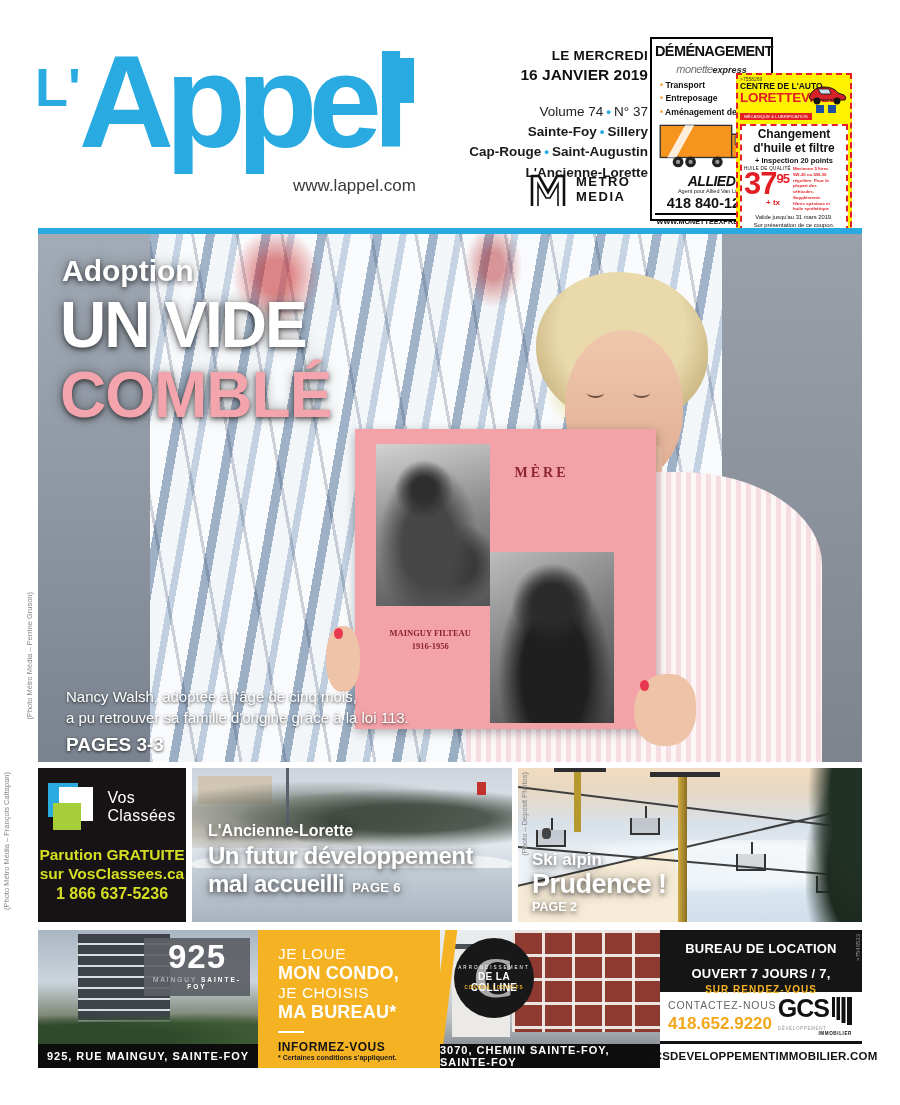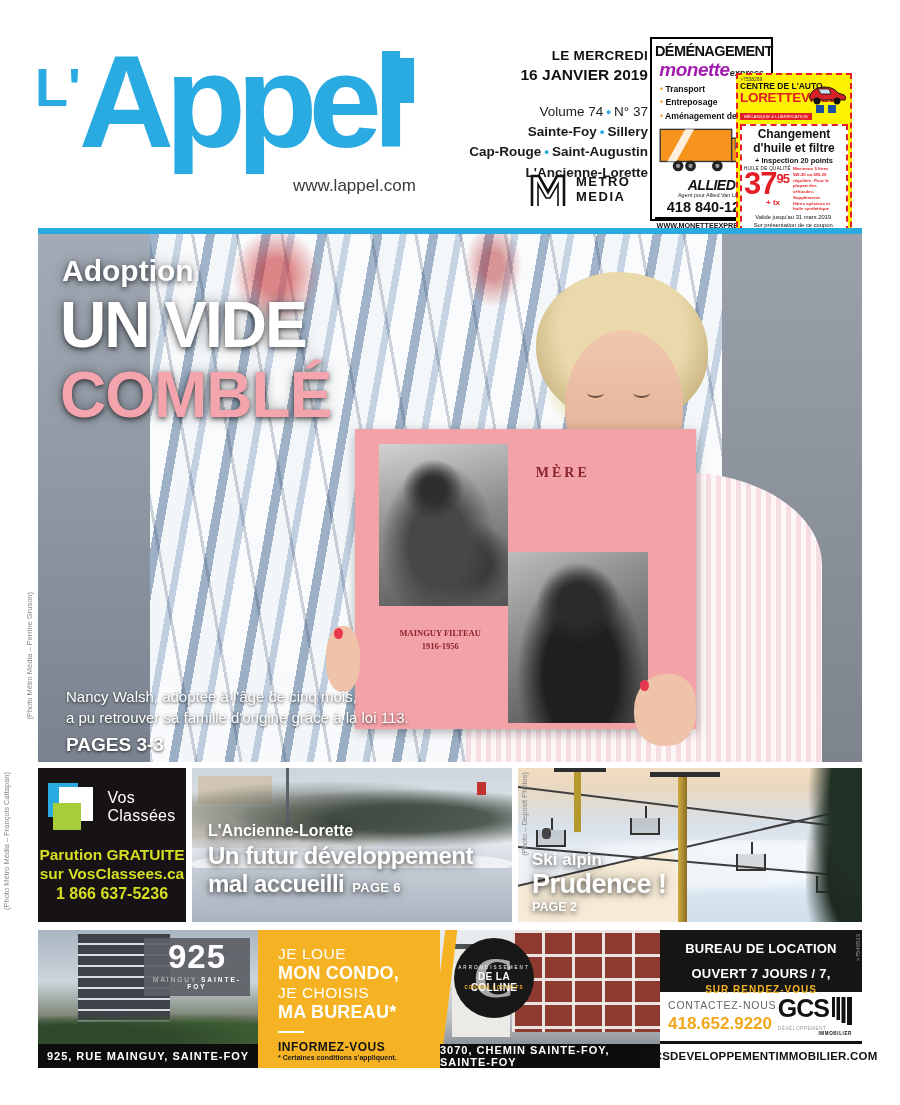--- a/index.html
+++ b/index.html
@@ -21,21 +21,21 @@
   .dot{color:#29ABE2;font-weight:700;padding:0 3px;}
   .regions{position:absolute;left:420px;top:122px;width:228px;text-align:right;font-weight:700;
            font-size:13.5px;line-height:1.5;color:#1a1a1a;}
   .metro{position:absolute;left:528px;top:170px;display:flex;gap:8px;align-items:center;}
   .metro-text{font-size:13px;font-weight:700;letter-spacing:1.5px;line-height:1.15;color:#111;}
 
   
   .ad-moving{position:absolute;left:650px;top:37px;width:123px;height:184px;border:2px solid #000;
              background:#fff;box-sizing:border-box;padding:4px 3px 0;text-align:center;}
   .am-title{font-size:14.5px;font-weight:700;letter-spacing:-.6px;}
-  .am-brand{font-size:19px;color:#a21caf;font-style:italic;font-weight:700;letter-spacing:-.5px;}
+  .am-brand{font-size:11px;color:#737373;font-style:italic;font-weight:400;letter-spacing:-.5px;}
   .am-brand-suffix{font-size:9px;color:#222;font-style:italic;font-weight:700;}
   .am-services{text-align:left;margin:2px 0 1px 5px;font-size:8.6px;font-weight:700;line-height:1.55;}
   .am-li::before{content:"• ";color:#F7941D;}
   .am-allied{font-style:italic;font-weight:800;font-size:14px;letter-spacing:-.5px;line-height:1;}
   .am-allied-sub{font-size:5.5px;color:#222;}
   .am-phone{font-size:14.5px;font-weight:800;margin-top:1px;}
   .am-site{font-size:7.2px;font-weight:700;border-top:2px solid #000;margin-top:2px;padding:2px 0 2px;}
   .am-ref{position:absolute;right:0;top:96px;writing-mode:vertical-rl;transform:rotate(180deg);
           font-size:6px;color:#888;}
 
@@ -83,21 +83,21 @@
              background:linear-gradient(180deg,#f0c8ae,#e0ac92);}
   .eye{position:absolute;width:17px;height:8px;border-bottom:2.5px solid #6b4f3f;border-radius:50%;}
   .eye.l{left:22px;top:58px;} .eye.r{left:68px;top:58px;}
   .mouth{position:absolute;left:36px;top:104px;width:44px;height:18px;border-bottom:4px solid #a4574f;
          border-radius:0 0 50% 50%;background:linear-gradient(180deg,transparent 55%,#f4efe8 56%,#f4efe8 80%,transparent 81%);}
   .hero-neck{position:absolute;left:552px;top:212px;width:72px;height:58px;background:#eabfa4;
              border-radius:0 0 42% 42%;}
   .hero-torso{position:absolute;left:428px;top:238px;width:356px;height:290px;
               background:repeating-linear-gradient(90deg,#f5dde1 0 5px,#fcf6f7 5px 10px);
               border-radius:45% 40% 0 0/38% 32% 0 0;}
-  .pink-card{position:absolute;left:317px;top:195px;width:341px;height:300px;background:#F3A2A7;
+  .pink-card{position:absolute;left:317px;top:195px;width:301px;height:300px;background:#F3A2A7;
              box-shadow:0 3px 10px rgba(0,0,0,.3);}
   .card-label{position:absolute;left:53%;top:12%;font-family:"Liberation Serif",serif;font-size:14px;
               letter-spacing:3px;color:#8C2430;font-weight:700;}
   .card-photo1{position:absolute;left:7%;top:5%;width:38%;height:54%;
     background:radial-gradient(circle at 42% 28%, #2e2e2e 0 9%, transparent 22%),
                radial-gradient(ellipse at 46% 62%, #474747 0 30%, transparent 58%),
                radial-gradient(circle at 72% 74%, #383838 0 12%, transparent 28%),
                linear-gradient(165deg,#d2d2d2 0%,#8f8f8f 45%,#545454 100%);}
   .card-photo2{position:absolute;left:45%;top:41%;width:41%;height:57%;
     background:radial-gradient(circle at 50% 30%, #2b2b2b 0 14%, transparent 30%),

